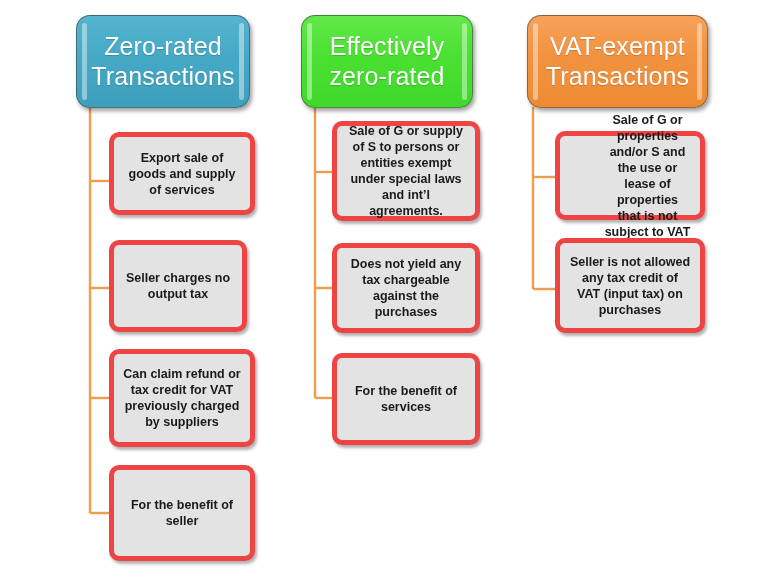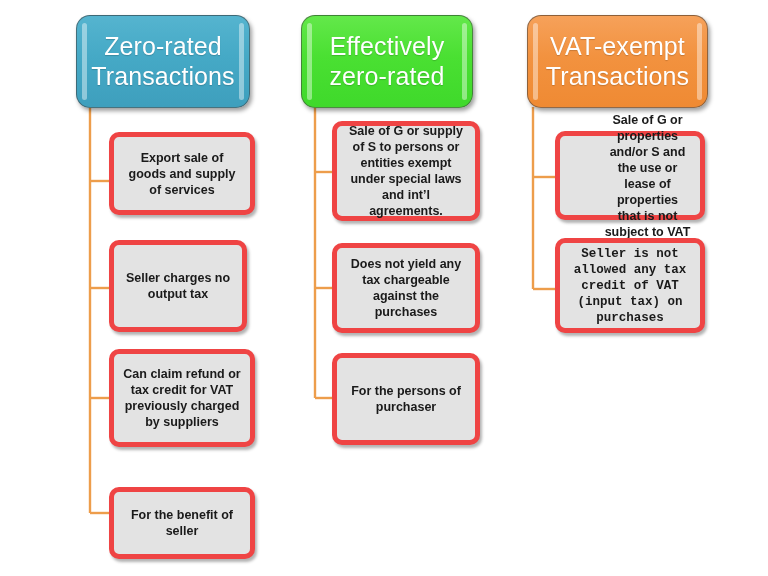--- a/index.html
+++ b/index.html
@@ -159,50 +159,50 @@
     </div>
 
     <div class="node-box" style="left:109px; top:240px; width:138px; height:92px;">
       <span class="nb-label">Seller charges no output tax</span>
     </div>
 
     <div class="node-box" style="left:109px; top:349px; width:146px; height:98px;">
       <span class="nb-label">Can claim refund or tax credit for VAT previously charged by suppliers</span>
     </div>
 
-    <div class="node-box" style="left:109px; top:487px; width:146px; height:72px;">
+    <div class="node-box" style="left:109px; top:465px; width:146px; height:96px;">
       <span class="nb-label">For the benefit of seller</span>
     </div>
   </div>
 
   <div class="column col-1">
     <div class="header-box hb-green" style="left:301px; top:15px; width:172px; height:93px;">
       <span class="hb-label">Effectively zero-rated</span>
     </div>
 
     <div class="node-box" style="left:332px; top:121px; width:148px; height:100px;">
       <span class="nb-label">Sale of G or supply of S to persons or entities exempt under special laws and int’l agreements.</span>
     </div>
 
     <div class="node-box" style="left:332px; top:243px; width:148px; height:90px;">
       <span class="nb-label">Does not yield any tax chargeable against the purchases</span>
     </div>
 
     <div class="node-box" style="left:332px; top:353px; width:148px; height:92px;">
-      <span class="nb-label">For the persons of purchaser</span>
+      <span class="nb-label">For the benefit of services</span>
     </div>
   </div>
 
   <div class="column col-2">
     <div class="header-box hb-orange" style="left:527px; top:15px; width:181px; height:93px;">
       <span class="hb-label">VAT-exempt Transactions</span>
     </div>
 
     <div class="node-box" style="left:555px; top:131px; width:150px; height:89px;padding-left:44px;">
       <span class="nb-label">Sale of G or properties and/or S and the use or lease of properties that is not subject to VAT</span>
     </div>
 
-    <div class="node-box" style="left:555px; top:238px; width:150px; height:95px;font-family:Liberation Mono, monospace;">
+    <div class="node-box" style="left:555px; top:238px; width:150px; height:95px;">
       <span class="nb-label">Seller is not allowed any tax credit of VAT (input tax) on purchases</span>
     </div>
   </div>
 
 </div>
 
 </body></html>

